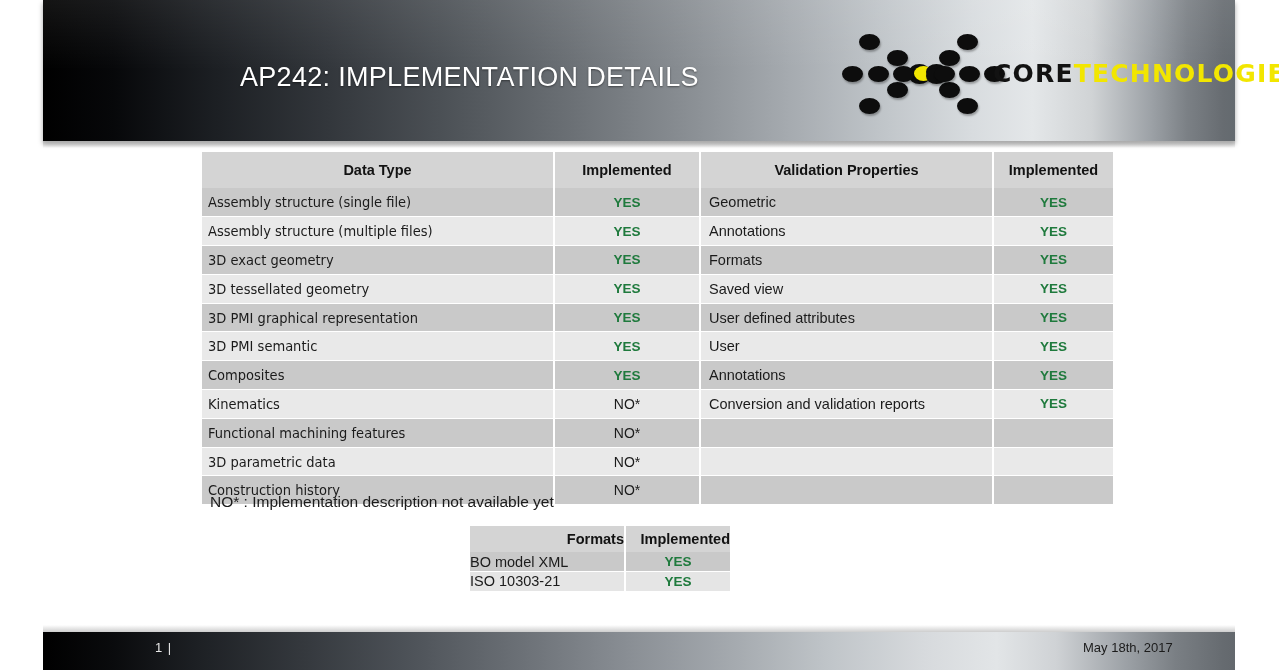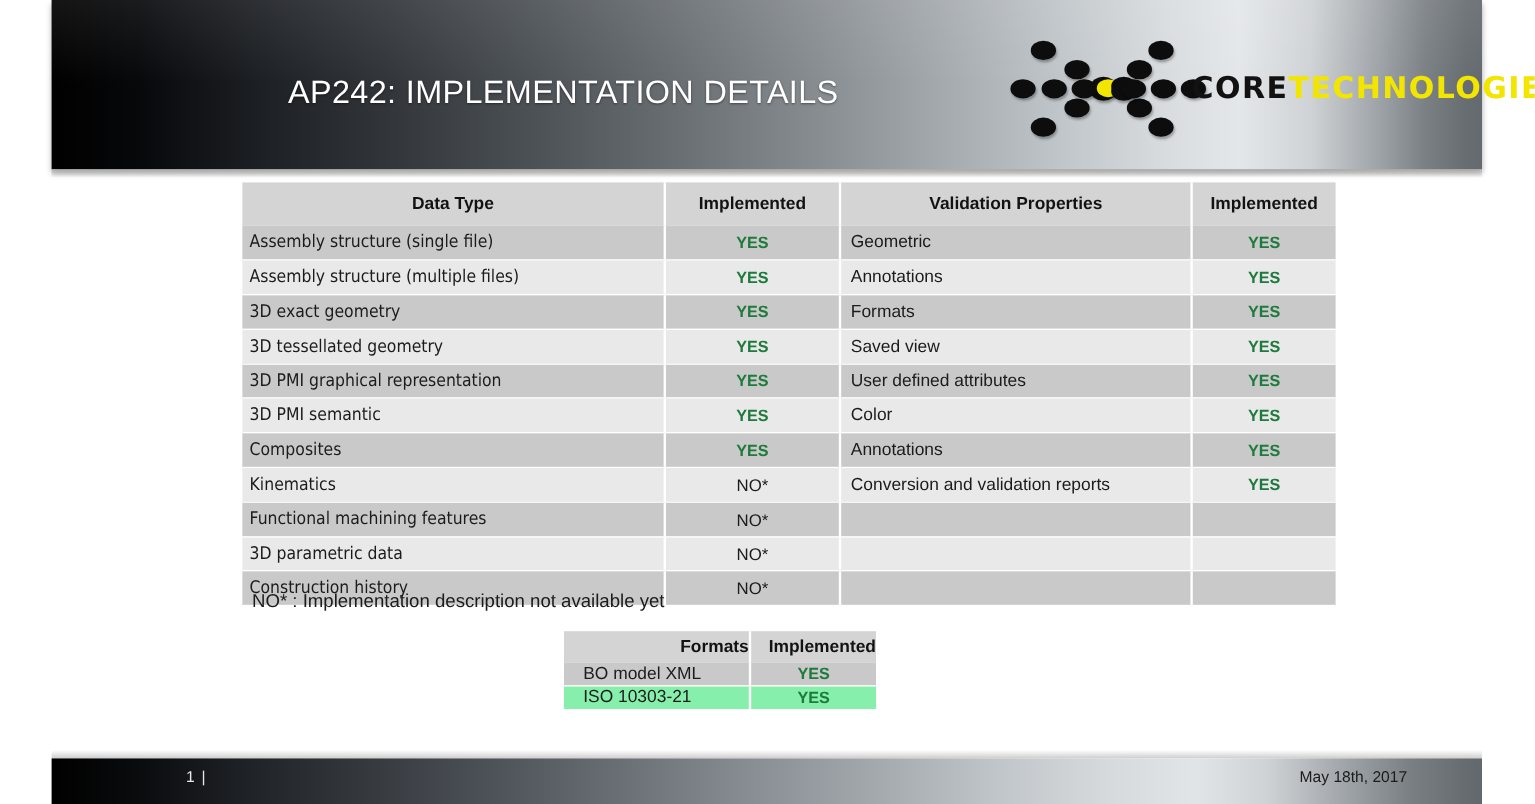--- a/index.html
+++ b/index.html
@@ -187,27 +187,27 @@
     font-weight: bold;
     color: #121212;
     text-align: right;
     border-right: 2px solid #ffffff;
   }
   #formats-table thead th:last-child { border-right: none; }
   #formats-table tbody tr { height: 19.5px; }
   #formats-table tbody td {
     font-size: 14.5px;
     color: #1b1b1b;
-    background: #86efac;
+    background: #e5e5e5;
     border-right: 2px solid #ffffff;
     border-bottom: 1px solid #ffffff;
   }
   #formats-table tbody td:last-child { border-right: none; }
   #formats-table tbody tr.alt td { background: #c9c9c9; }
-  #formats-table td.lbl { padding-left: 16px; text-align: left; }
+  #formats-table td.lbl { padding-left: 0; text-align: left; }
   #formats-table td.val { text-align: center; font-weight: bold; font-size: 13.5px; color: #1f7a3d; }
 
   
   .footer-highlight {
     position: absolute;
     left: 43px;
     top: 625px;
     width: 1192px;
     height: 7px;
     background: linear-gradient(to bottom, rgba(255,255,255,0), rgba(200,200,200,0.9));
@@ -339,21 +339,21 @@
       </tr>
       <tr class="alt">
         <td class="lbl dt">3D PMI graphical representation</td>
         <td class="val yes">YES</td>
         <td class="lbl vp">User defined attributes</td>
         <td class="val yes">YES</td>
       </tr>
       <tr>
         <td class="lbl dt">3D PMI semantic</td>
         <td class="val yes">YES</td>
-        <td class="lbl vp">Color</td>
+        <td class="lbl vp">User</td>
         <td class="val yes">YES</td>
       </tr>
       <tr class="alt">
         <td class="lbl dt">Composites</td>
         <td class="val yes">YES</td>
         <td class="lbl vp">Annotations</td>
         <td class="val yes">YES</td>
       </tr>
       <tr>
         <td class="lbl dt">Kinematics</td>

